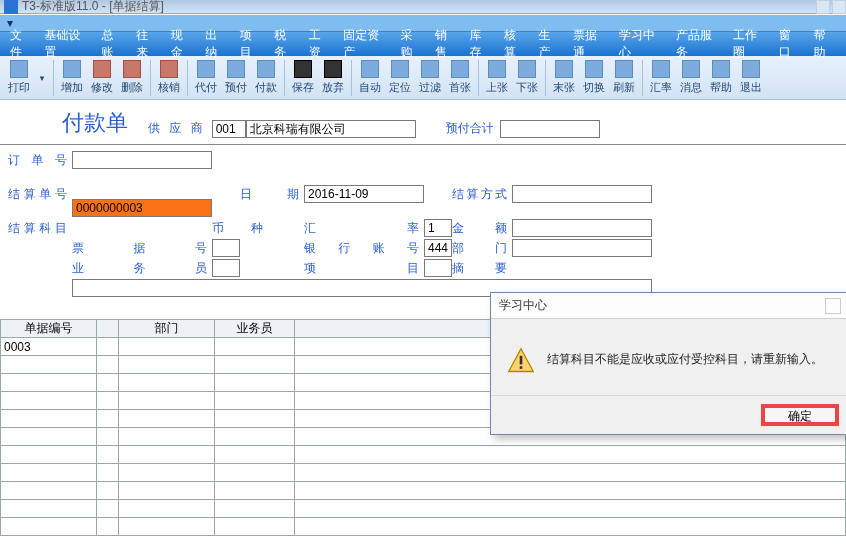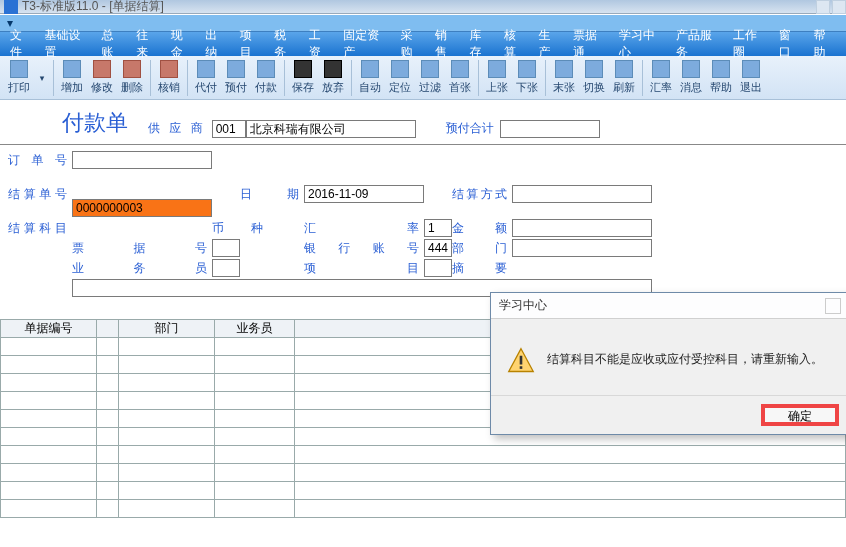--- a/index.html
+++ b/index.html
@@ -269,20 +269,27 @@
         <tr id="gridhead">
           <th>单据编号</th>
           <th></th>
           <th>部门</th>
           <th>业务员</th>
           <th>摘要</th>
         </tr>
       </thead>
     <tbody id="gridbody">
         <tr>
+          <td>0003</td>
+          <td></td>
+          <td></td>
+          <td></td>
+          <td></td>
+        </tr>
+        <tr>
           <td></td>
           <td></td>
           <td></td>
           <td></td>
           <td></td>
         </tr>
         <tr>
           <td></td>
           <td></td>
           <td></td>

